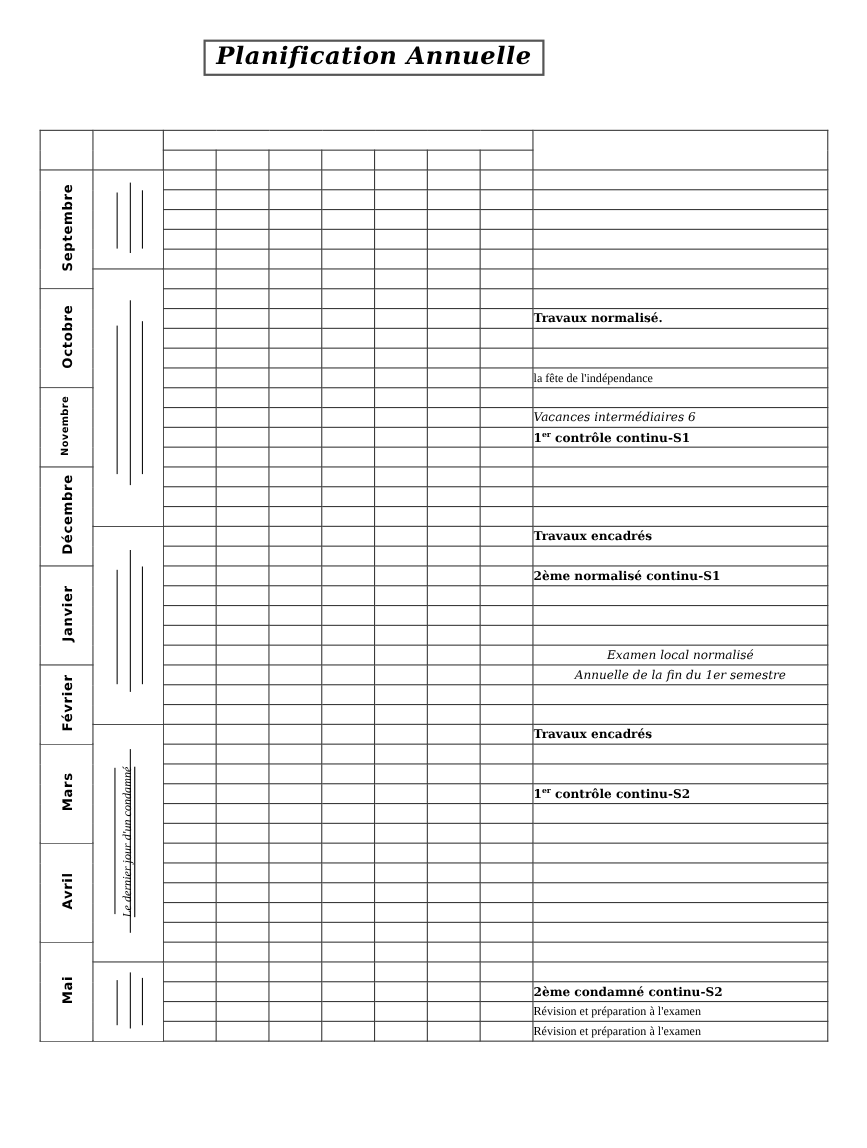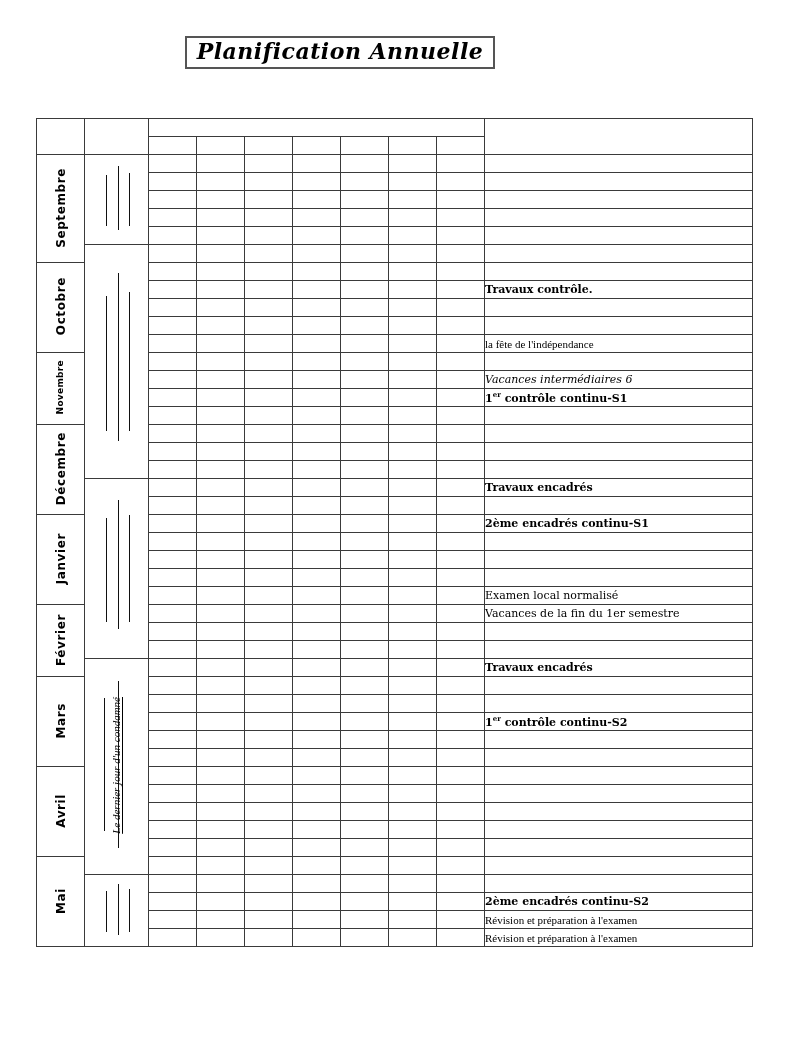--- a/index.html
+++ b/index.html
@@ -137,21 +137,23 @@
     font-family: "Liberation Serif", serif;
     font-size: 12px;
   }
   .note.script {
     font-family: "DejaVu Serif", serif;
     font-style: italic;
     font-size: 11px;
   }
   .note.script-big {
     font-family: "DejaVu Serif", serif;
+    font-style: italic;
     font-size: 13.5px;
+    text-align: center;
     padding-left: 0;
   }
   .note sup { font-size: 7px; vertical-align: super; text-align: center; }
 </style>
 </head>
 <body>
 
 <div id="title-wrap">
   <span id="title-box">
     <span id="title-text">Planification Annuelle</span>
@@ -274,21 +276,21 @@
         <td></td>
       </tr>
       <tr>
         <td class="f0"></td>
         <td class="f0"></td>
         <td class="f0"></td>
         <td class="f0"></td>
         <td class="f0"></td>
         <td class="f0"></td>
         <td class="f4"></td>
-        <td class="note bold">Travaux contrôle.</td>
+        <td class="note bold">Travaux normalisé.</td>
       </tr>
       <tr>
         <td class="f0"></td>
         <td class="f0"></td>
         <td class="f0"></td>
         <td class="f0"></td>
         <td class="f0"></td>
         <td class="f0"></td>
         <td class="f4"></td>
         <td></td>
@@ -414,21 +416,21 @@
       </tr>
       <tr>
         <td class="month-cell" rowspan="5"><span class="month-rot">Janvier</span></td>
         <td class="f0"></td>
         <td class="f4"></td>
         <td class="f0"></td>
         <td class="f0"></td>
         <td class="f0"></td>
         <td class="f0"></td>
         <td class="f4"></td>
-        <td class="note bold">2ème encadrés continu-S1</td>
+        <td class="note bold">2ème normalisé continu-S1</td>
       </tr>
       <tr>
         <td class="f0"></td>
         <td class="f0"></td>
         <td class="f0"></td>
         <td class="f0"></td>
         <td class="f0"></td>
         <td class="f0"></td>
         <td class="f4"></td>
         <td></td>
@@ -465,21 +467,21 @@
       </tr>
       <tr>
         <td class="month-cell" rowspan="4"><span class="month-rot">Février</span></td>
         <td class="f0"></td>
         <td class="f0"></td>
         <td class="f0"></td>
         <td class="f0"></td>
         <td class="f0"></td>
         <td class="f0"></td>
         <td class="f0"></td>
-        <td class="note script-big">Vacances de la fin du 1er semestre</td>
+        <td class="note script-big">Annuelle de la fin du 1er semestre</td>
       </tr>
       <tr>
         <td class="f0"></td>
         <td class="f0"></td>
         <td class="f0"></td>
         <td class="f0"></td>
         <td class="f0"></td>
         <td class="f0"></td>
         <td class="f4"></td>
         <td></td>
@@ -639,21 +641,21 @@
         <td></td>
       </tr>
       <tr>
         <td class="f3"></td>
         <td class="f3"></td>
         <td class="f3"></td>
         <td class="f3"></td>
         <td class="f3"></td>
         <td class="f3"></td>
         <td class="f4"></td>
-        <td class="note bold">2ème encadrés continu-S2</td>
+        <td class="note bold">2ème condamné continu-S2</td>
       </tr>
       <tr>
         <td class="f0"></td>
         <td class="f0"></td>
         <td class="f0"></td>
         <td class="f0"></td>
         <td class="f0"></td>
         <td class="f0"></td>
         <td class="f4"></td>
         <td class="note plain">Révision et préparation à l'examen</td>

